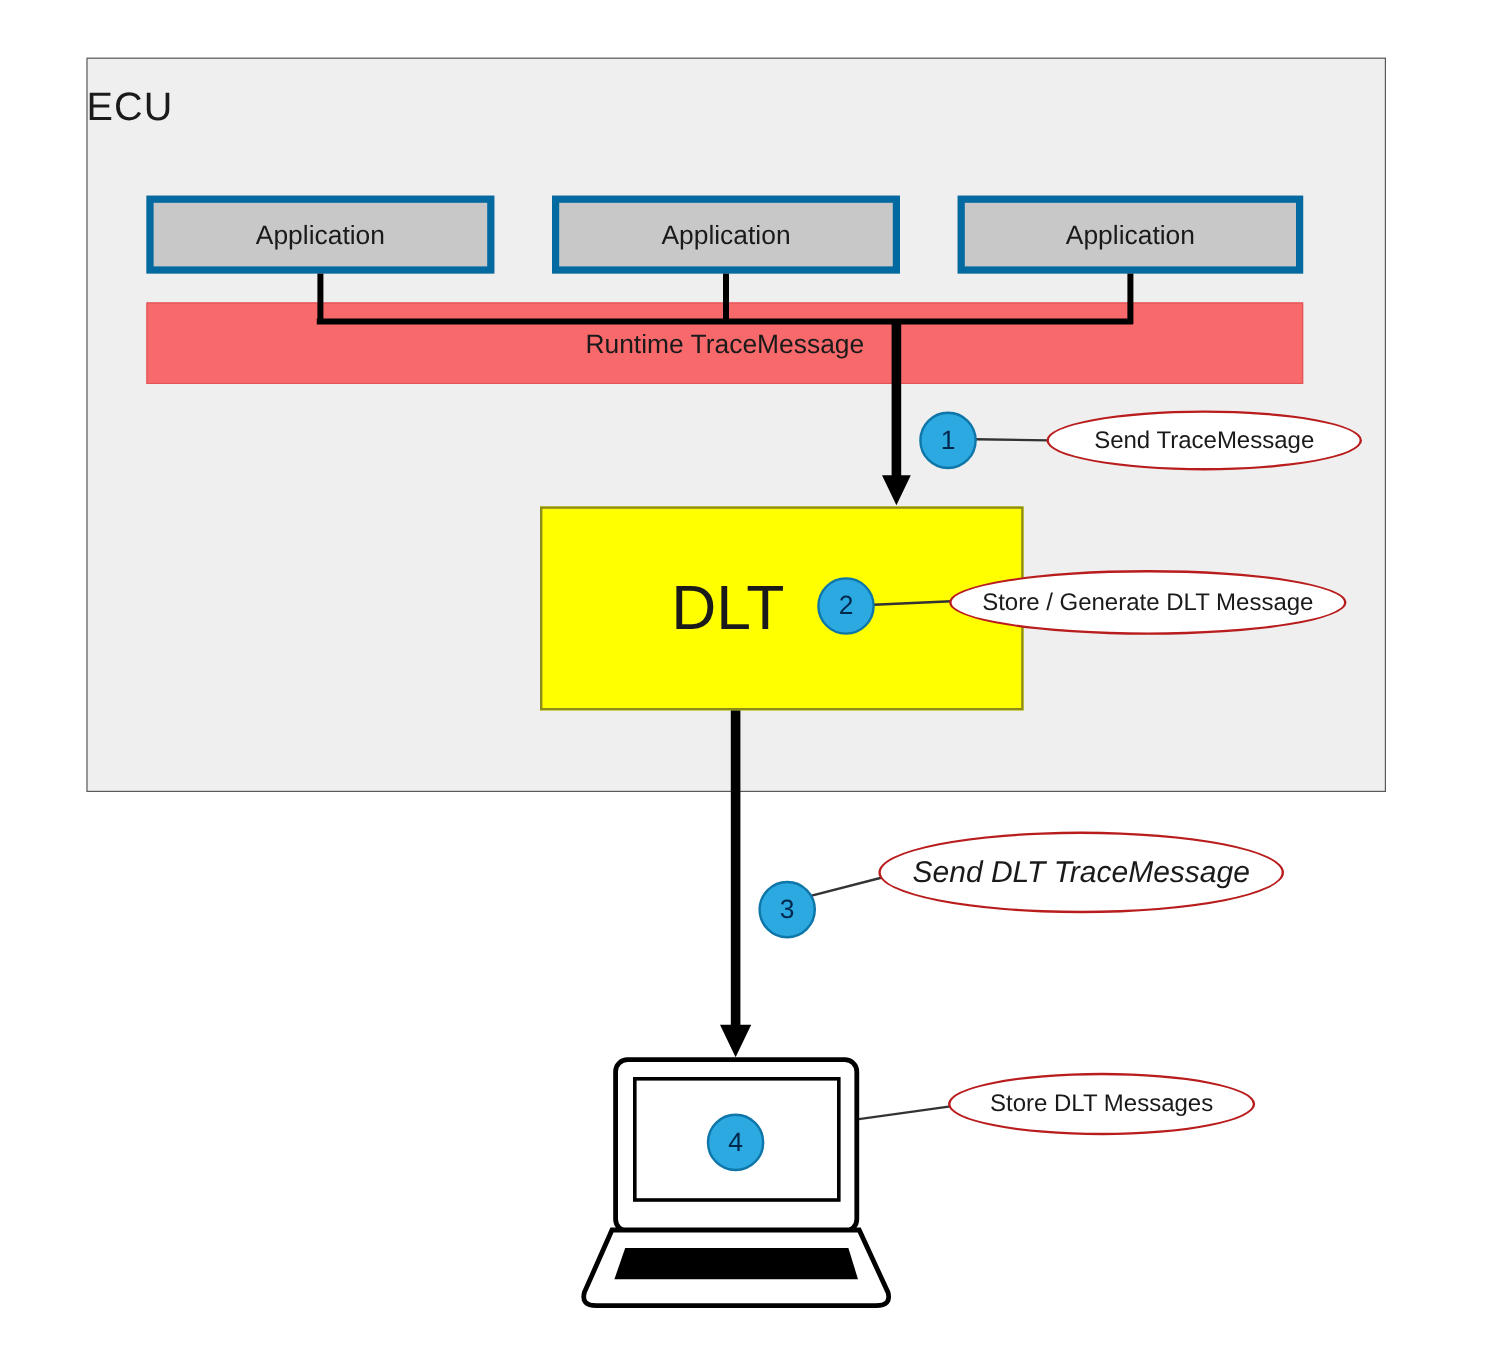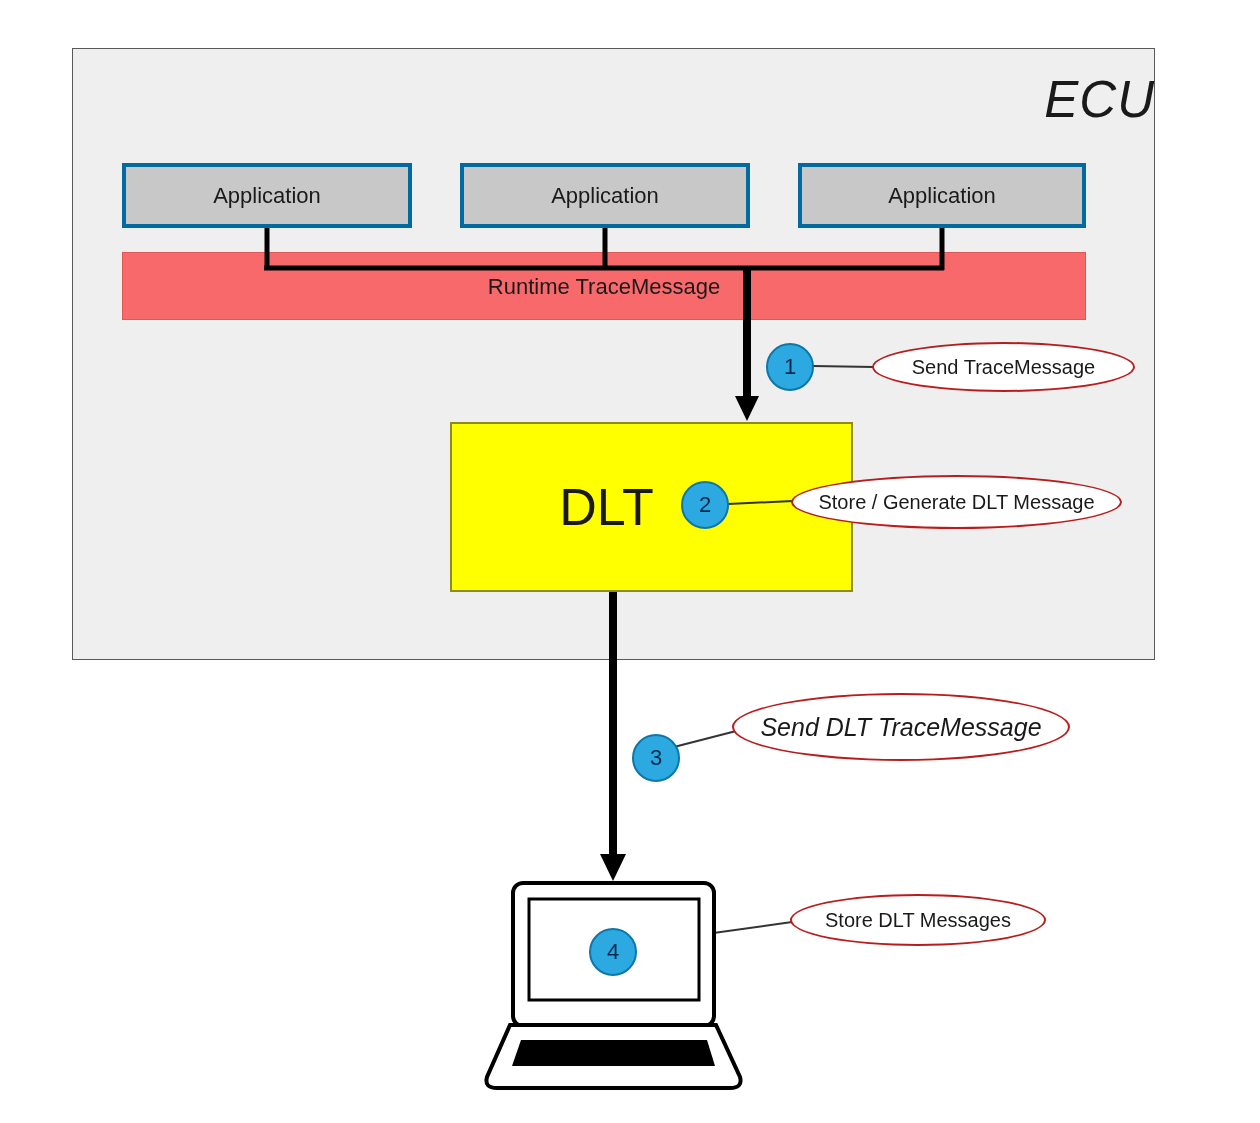--- a/index.html
+++ b/index.html
@@ -20,34 +20,33 @@
     left: 72px; top: 48px;
     width: 1083px; height: 612px;
     background: #efefef;
     border: 1px solid #595959;
     z-index: 1;
   }
   .ecu-title {
     position: absolute;
     left: 72px; top: 70px;
     width: 1083px;
-    text-align: right;
-    font-size: 51px;
+    text-align: left;
+    font-size: 33px;
     color: #1a1a1a;
     letter-spacing: 1px;
     z-index: 3;
-    font-style: italic;
   }
 
   
   .app-box {
     position: absolute;
     top: 163px; height: 65px;
     background: #c8c8c8;
-    border: 4px solid #0369a1;
+    border: 6px solid #0369a1;
     display: flex; align-items: center; justify-content: center;
     font-size: 22px; color: #1a1a1a;
     z-index: 1;
   }
   .app-1 { left: 122px; width: 290px; }
   .app-2 { left: 460px; width: 290px; }
   .app-3 { left: 798px; width: 288px; }
 
   
   .runtime-box {

